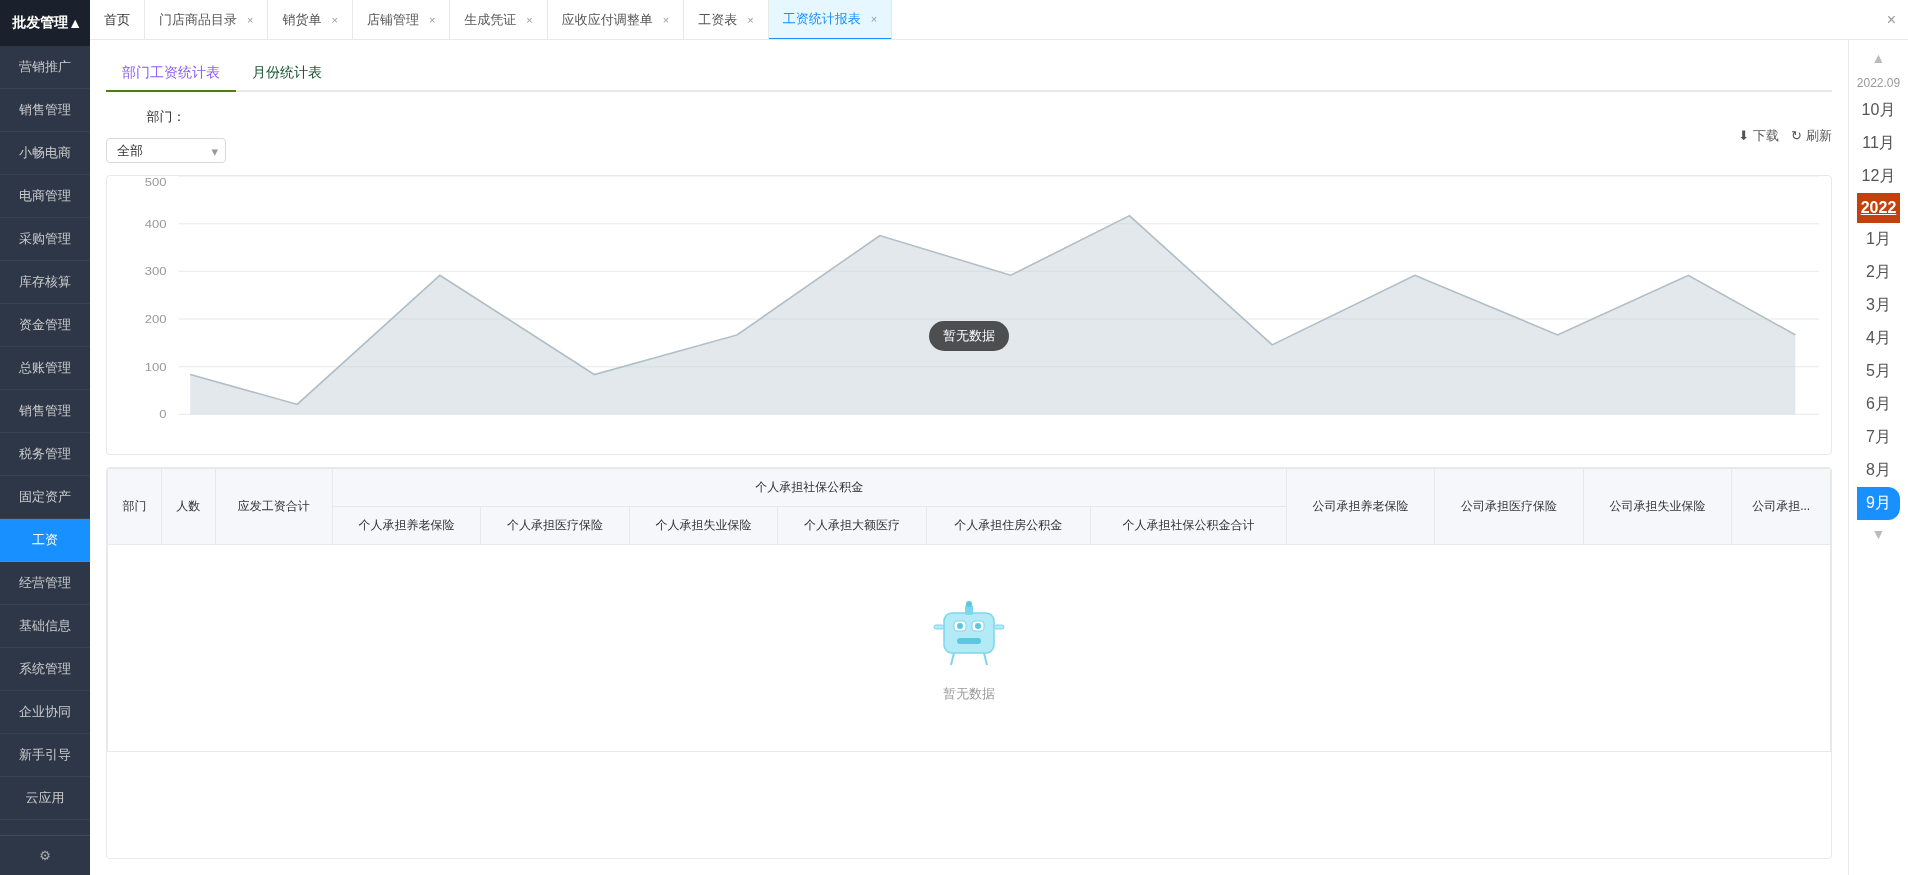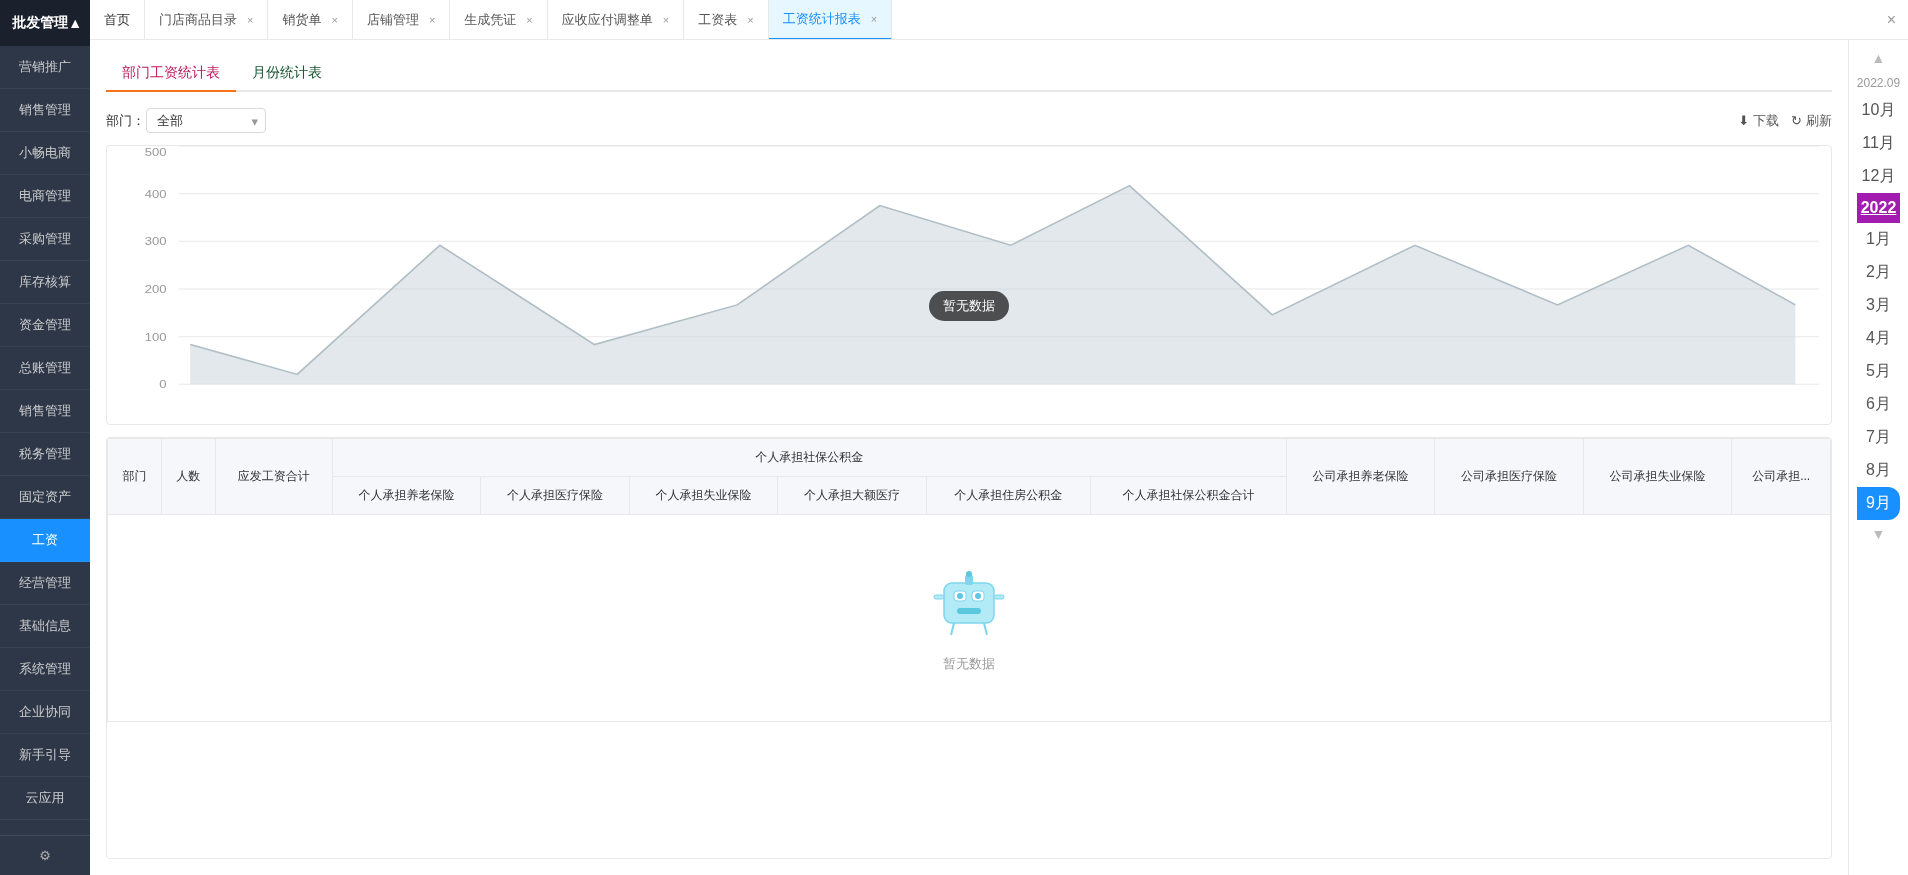--- a/index.html
+++ b/index.html
@@ -104,30 +104,30 @@
       border-bottom: 2px solid #e8e8e8;
     }
     .sub-tab {
       padding: 8px 16px;
       cursor: pointer;
       font-size: 14px;
       color: #14532d;
       border-bottom: 2px solid transparent;
       margin-bottom: -2px;
     }
-    .sub-tab.active { color: #be185d; border-bottom: 2px solid #f97316; }
+    .sub-tab.active { color: #8b5cf6; border-bottom: 2px solid #4d7c0f; }
 
     
     .toolbar {
       display: flex;
       align-items: center;
       margin-bottom: 12px;
       justify-content: space-between;
     }
-    .toolbar-left { display: flex; align-items: center; gap: 1px; }
+    .toolbar-left { display: flex; align-items: center; gap: 12px; flex-direction: column; }
     .toolbar-label { font-size: 13px; color: #333; }
     .select-box {
       border: 1px solid #d9d9d9;
       border-radius: 4px;
       padding: 4px 44px 4px 10px;
       font-size: 13px;
       color: #333;
       background: #fff;
       appearance: none;
       min-width: 120px;
@@ -249,21 +249,21 @@
     .timeline-item {
       width: 100%;
       text-align: center;
       padding: 6px 4px;
       font-size: 16px;
       color: #555;
       cursor: pointer;
       position: relative;
     }
     .timeline-item.active-year {
-      background: #a21caf;
+      background: #c2410c;
       color: #fff;
       font-weight: bold;
       text-decoration: underline;
     }
     .timeline-item.active-month {
       background: #1890ff;
       color: #fff;
       border-radius: 0 12px 12px 0;
     }
     .timeline-arrow {

